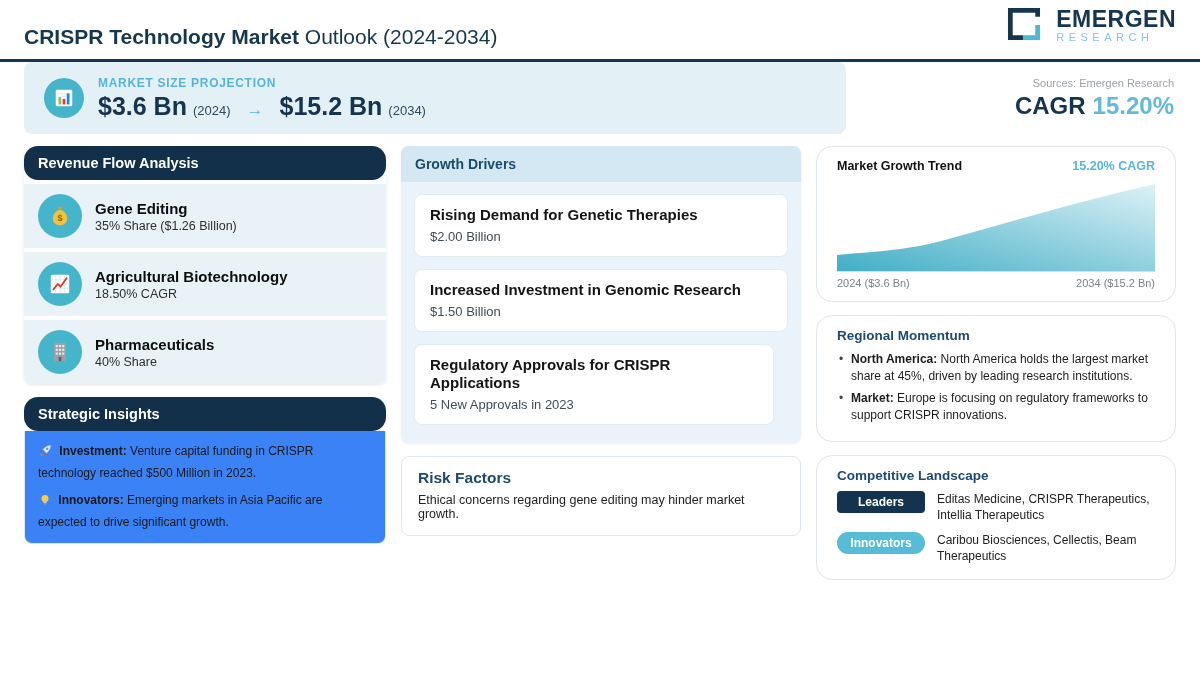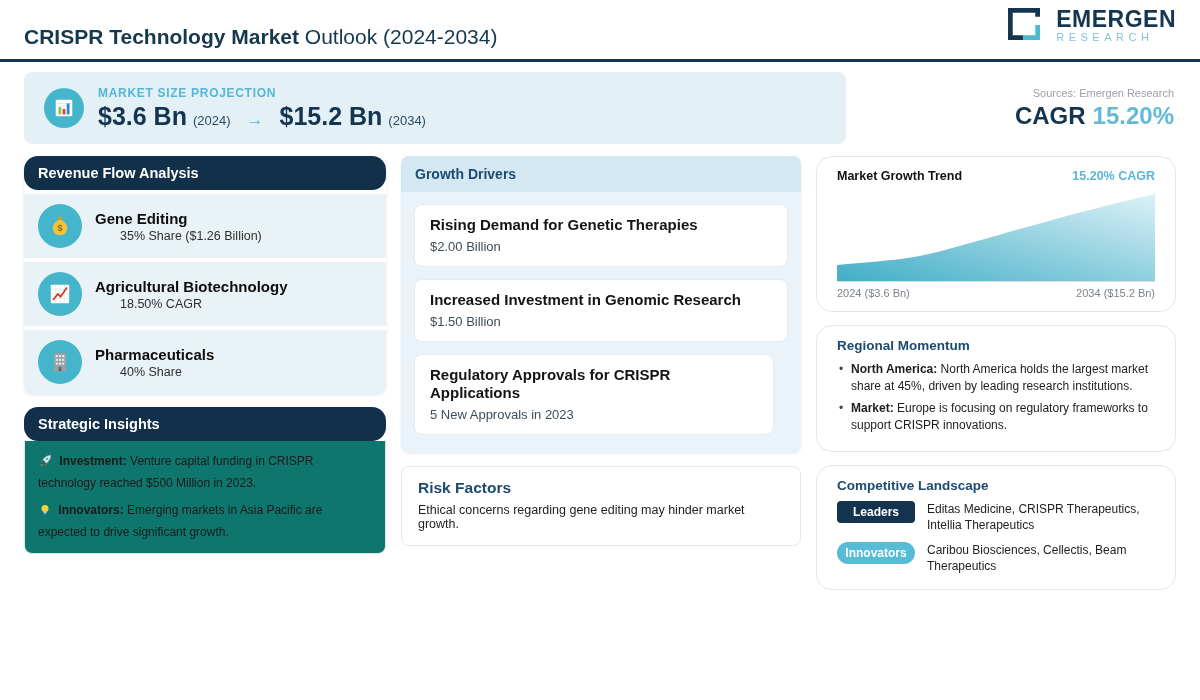--- a/index.html
+++ b/index.html
@@ -9,21 +9,21 @@
   
   .hdr { display:flex; justify-content:space-between; align-items:flex-end;
     padding:10px 24px 10px; border-bottom:3px solid #16364f; height:62px; }
   .hdr h1 { font-size:21px; color:#16384f; font-weight:400; }
   .hdr h1 .tb { font-weight:bold; }
   .logo { display:flex; align-items:center; gap:8px; }
   .logo-text .l1 { font-size:23px; font-weight:bold; color:#16364f; letter-spacing:.5px; line-height:1; }
   .logo-text .l2 { font-size:11px; color:#85c3dd; letter-spacing:4.5px; line-height:1.2; }
 
   
-  .toprow { display:flex; align-items:center; padding:0 24px; margin-top:10px; }
+  .toprow { display:flex; align-items:center; padding:0 24px; }
   .banner { flex:0 0 822px; background:#e3f1f7; border-radius:8px; height:72px;
     display:flex; align-items:center; padding:0 20px; gap:14px; }
   .banner .circ { width:40px; height:40px; border-radius:50%; background:#45b5cb;
     display:flex; align-items:center; justify-content:center; flex-shrink:0; }
   .banner .lbl { font-size:12px; font-weight:bold; color:#56b4d8; letter-spacing:.7px; margin-bottom:2px; }
   .vals { display:flex; align-items:baseline; }
   .vals .big { font-size:25px; font-weight:bold; color:#14344f; }
   .vals .yr { font-size:13px; color:#2c4a63; margin-left:6px; }
   .vals .arr { font-size:17px; color:#56b4d8; margin:0 16px; }
   .meta { flex:1; text-align:right; padding-right:2px; }
@@ -38,22 +38,22 @@
 
   
   .panel { border-radius:8px; overflow:hidden; box-shadow:0 1px 3px rgba(20,50,80,.12); }
   .panel-hd { background:#13304b; color:#fff; font-size:14.5px; font-weight:bold; padding:9px 14px;border-radius:14px; }
   .rev-item { background:#e9f3f7; display:flex; align-items:center; gap:13px;
     padding:10px 14px; margin-top:4px; min-height:56px; }
   .rev-item:first-of-type { margin-top:0; }
   .rev-circ { width:44px; height:44px; border-radius:50%; background:#45b5cb;
     display:flex; align-items:center; justify-content:center; flex-shrink:0; }
   .rev-name { font-size:15px; font-weight:bold; color:#0d0d0d; margin-bottom:2px; }
-  .rev-det { font-size:12.5px; color:#2e2e2e;margin-left:25px; }
-  .si-body { background:#0f766e; border:1px solid #dfe7ec; border-top:none;
+  .rev-det { font-size:12.5px; color:#2e2e2e; }
+  .si-body { background:#3b82f6; border:1px solid #dfe7ec; border-top:none;
     border-radius:0 0 8px 8px; padding:11px 13px 12px; }
   .si-item { font-size:12px; color:#1a1a1a; line-height:1.55; margin-bottom:9px; }
   .si-item:last-child { margin-bottom:0; }
   .si-item b { font-weight:bold; }
   .ic { display:inline-block; vertical-align:-3px; margin-right:3px; }
 
   
   .gd-panel { background:#e9f3f9; border-radius:8px; padding-bottom:6px;
     box-shadow:0 1px 3px rgba(20,50,80,.08); }
   .gd-hd { background:#d3e8f2; border-radius:8px 8px 0 0; padding:10px 14px;
@@ -76,21 +76,21 @@
   .rm-title, .cl-title { font-size:13.5px; font-weight:bold; color:#1d4a70; margin-bottom:8px; }
   .rm-list { list-style:none; }
   .rm-list li { position:relative; padding-left:14px; font-size:12px; color:#1d1d1d;
     line-height:1.42; margin-bottom:5px; }
   .rm-list li::before { content:"•"; position:absolute; left:2px; top:0; color:#444; }
   .rm-region { font-weight:bold; }
   .rm-region.hl { color:#7cc7e2; }
   .cl-row { display:flex; align-items:flex-start; gap:12px; margin-bottom:9px; }
   .cl-row:last-child { margin-bottom:2px; }
   .badge { color:#fff; font-size:12px; font-weight:bold; text-align:center;
-    padding:4px 0; width:78px; flex-shrink:0; }
+    padding:4px 0; width:88px; flex-shrink:0; }
   .badge.leaders { background:#13334e; border-radius:4px; }
   .badge.innovators { background:#57bcd5; border-radius:13px; }
   .cl-names { font-size:12px; color:#222; line-height:1.3; padding-top:1px; }
 </style>
 </head>
 <body>
 
 <div class="hdr">
   <h1><span class="tb">CRISPR Technology Market</span><span> Outlook (2024-2034)</span></h1>
   <div class="logo">

